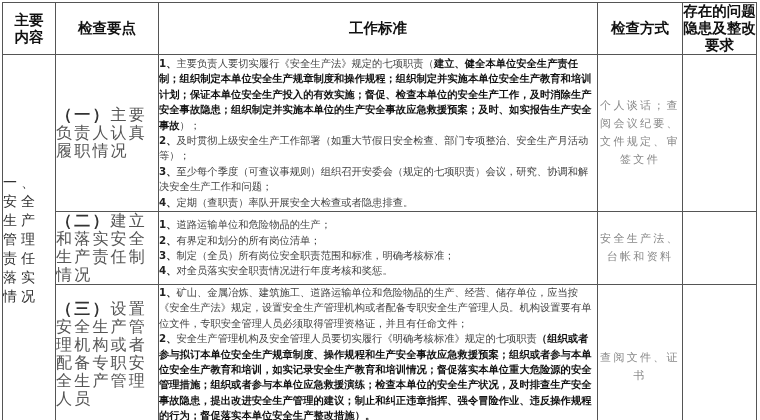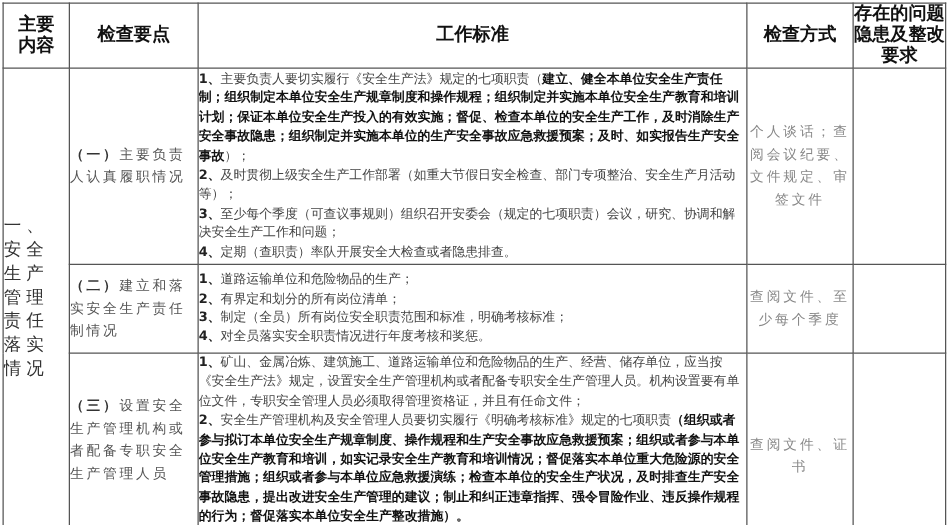--- a/index.html
+++ b/index.html
@@ -12,21 +12,21 @@
   }
   table.sheet td, table.sheet th {
     border: 1.5px solid #555; padding: 0; vertical-align: middle;
     overflow: hidden;
   }
   th { font-family: "DejaVu Sans", "Liberation Sans", sans-serif; font-weight: bold;
        font-size: 14.5px; color: #111; text-align: center; line-height: 17px; }
   th.wrap { padding: 0 4px; }
   .main-content { font-size: 14px; line-height: 19px; color: #333; padding: 0 5px;
                   letter-spacing: 4px; font-family: "DejaVu Sans", "Liberation Sans", sans-serif; }
-  .point { font-size: 11px; line-height: 18px; color: #555; padding: 0 6px 0 7px;
+  .point { font-size: 16px; line-height: 18px; color: #555; padding: 0 6px 0 7px;
            letter-spacing: 2.2px; }
   .point b { color: #333; }
   .std { font-size: 10.3px; line-height: 15.4px; color: #444; padding: 1px 3px 1px 6px;
          vertical-align: top; }
   .std .item { display: block; }
   .std .num { font-weight: bold; color: #222; font-family: "DejaVu Sans", "Liberation Sans", sans-serif; }
   .std .em { font-weight: bold; color: #111; }
   .std.mid { vertical-align: middle; }
   .method { font-size: 11px; line-height: 18px; color: #888; padding: 0 6px 0 7px;
             letter-spacing: 2.3px; text-align: center; }
@@ -72,21 +72,21 @@
   <tr style="height:71px">
     <td class="point">
       <b>（二）</b><span>建立和落实安全生产责任制情况</span>
     </td>
     <td class="std mid">
       <span class="item"><span class="num">1、</span><span>道路运输单位和危险物品的生产；</span></span>
       <span class="item"><span class="num">2、</span><span>有界定和划分的所有岗位清单；</span></span>
       <span class="item"><span class="num">3、</span><span>制定（全员）所有岗位安全职责范围和标准，明确考核标准；</span></span>
       <span class="item"><span class="num">4、</span><span>对全员落实安全职责情况进行年度考核和奖惩。</span></span>
     </td>
-    <td class="method">查阅文件、至少每个季度</td>
+    <td class="method">安全生产法、台帐和资料</td>
     <td class="issues"></td>
   </tr>
 
   <tr style="height:136px">
     <td class="point">
       <b>（三）</b><span>设置安全生产管理机构或者配备专职安全生产管理人员</span>
     </td>
     <td class="std">
       <span class="item"><span class="num">1、</span><span>矿山、金属冶炼、建筑施工、道路运输单位和危险物品的生产、经营、储存单位，应当按《安全生产法》规定，设置安全生产管理机构或者配备专职安全生产管理人员。机构设置要有单位文件，专职安全管理人员必须取得管理资格证，并且有任命文件；</span></span>
       <span class="item"><span class="num">2、</span><span>安全生产管理机构及安全管理人员要切实履行《明确考核标准》规定的七项职责</span><span class="em">（组织或者参与拟订本单位安全生产规章制度、操作规程和生产安全事故应急救援预案；组织或者参与本单位安全生产教育和培训，如实记录安全生产教育和培训情况；督促落实本单位重大危险源的安全管理措施；组织或者参与本单位应急救援演练；检查本单位的安全生产状况，及时排查生产安全事故隐患，提出改进安全生产管理的建议；制止和纠正违章指挥、强令冒险作业、违反操作规程的行为；督促落实本单位安全生产整改措施）。</span></span>

